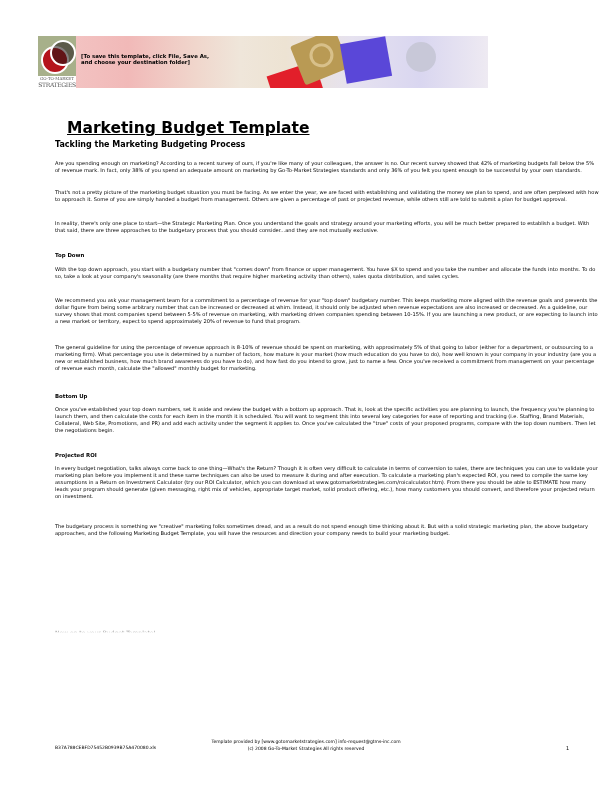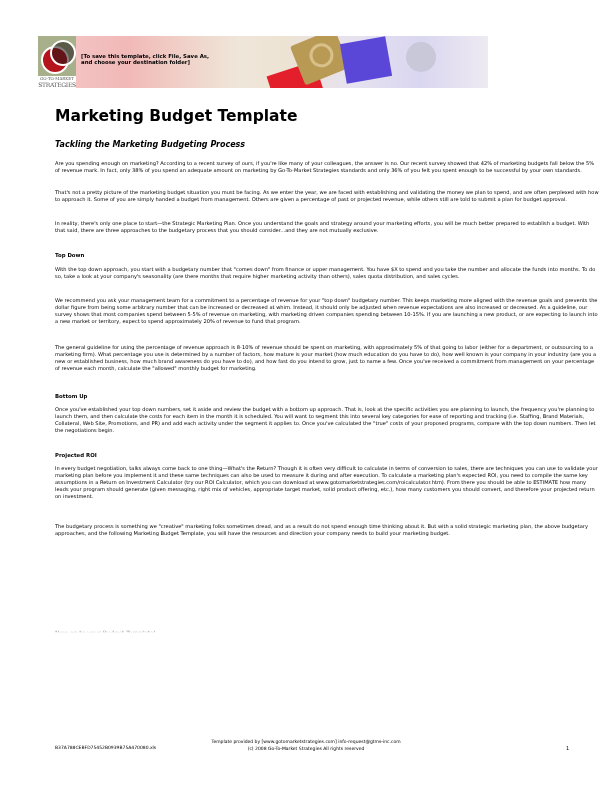--- a/index.html
+++ b/index.html
@@ -10,22 +10,22 @@
   .logo .c1 { position:absolute; left:3px; top:10px; width:24px; height:24px; border-radius:50%; background:#b5141c; border:2px solid #fff; }
   .logo .c2 { position:absolute; left:12px; top:4px; width:22px; height:22px; border-radius:50%; border:2px solid #fff; background:rgba(30,20,20,0.55); }
   .logo .txt1 { position:absolute; left:0; top:40px; width:38px; font-family:"DejaVu Serif", serif; font-size:4px; color:#555; text-align:center; background:#fff; }
   .logo .txt2 { position:absolute; left:0; top:45px; width:38px; font-family:"DejaVu Serif", serif; font-size:6px; color:#555; text-align:center; background:#fff; letter-spacing:-0.3px; }
   .book1 { position:absolute; left:258px; top:0px; width:48px; height:42px; background:#b99a54; transform:rotate(-22deg); border-radius:3px; }
   .book1 .at { position:absolute; left:14px; top:8px; width:18px; height:18px; border-radius:50%; border:3px solid #d8c08a; }
   .book2 { position:absolute; left:305px; top:4px; width:46px; height:40px; background:#5a47d8; transform:rotate(-10deg); }
   .book3 { position:absolute; left:232px; top:32px; width:50px; height:30px; background:#e21f2a; transform:rotate(-18deg); }
   .disc { position:absolute; left:368px; top:6px; width:30px; height:30px; border-radius:50%; background:#c8c8d8; }
   .banner-note { position:absolute; left:43px; top:17px; font-size:5.4px; line-height:6.4px; font-weight:bold; color:#000; white-space:nowrap; }
-  .title { position:absolute; left:55px; top:107px; font-size:15.5px; font-weight:bold; margin:0; white-space:nowrap; }
-  .subtitle { position:absolute; left:55px; top:140px; font-size:8px; font-weight:bold; margin:0; white-space:nowrap;font-style:italic; }
+  .title { position:absolute; left:55px; top:107px; font-size:15.5px; font-weight:bold; margin:12px; white-space:nowrap;text-decoration:underline; }
+  .subtitle { position:absolute; left:55px; top:140px; font-size:8px; font-weight:bold; margin:0; white-space:nowrap; }
   .para { position:absolute; left:55px; width:545px; font-size:5.1px; line-height:7.1px; margin:0; }
   .head { position:absolute; left:55px; font-size:5.4px; font-weight:bold; margin:0; }
   .closing { position:absolute; left:55px; top:629px; font-size:6px; color:#999; margin:0; clip-path: inset(0 0 55% 0); }
   .footer-center { position:absolute; left:0; width:612px; text-align:center; font-size:4.5px; line-height:7px; }
   .footer-left { position:absolute; left:55px; top:745px; font-size:4.5px; }
   .footer-right { position:absolute; left:566px; top:745px; font-size:5px; }
 </style>
 </head>
 <body>
 

